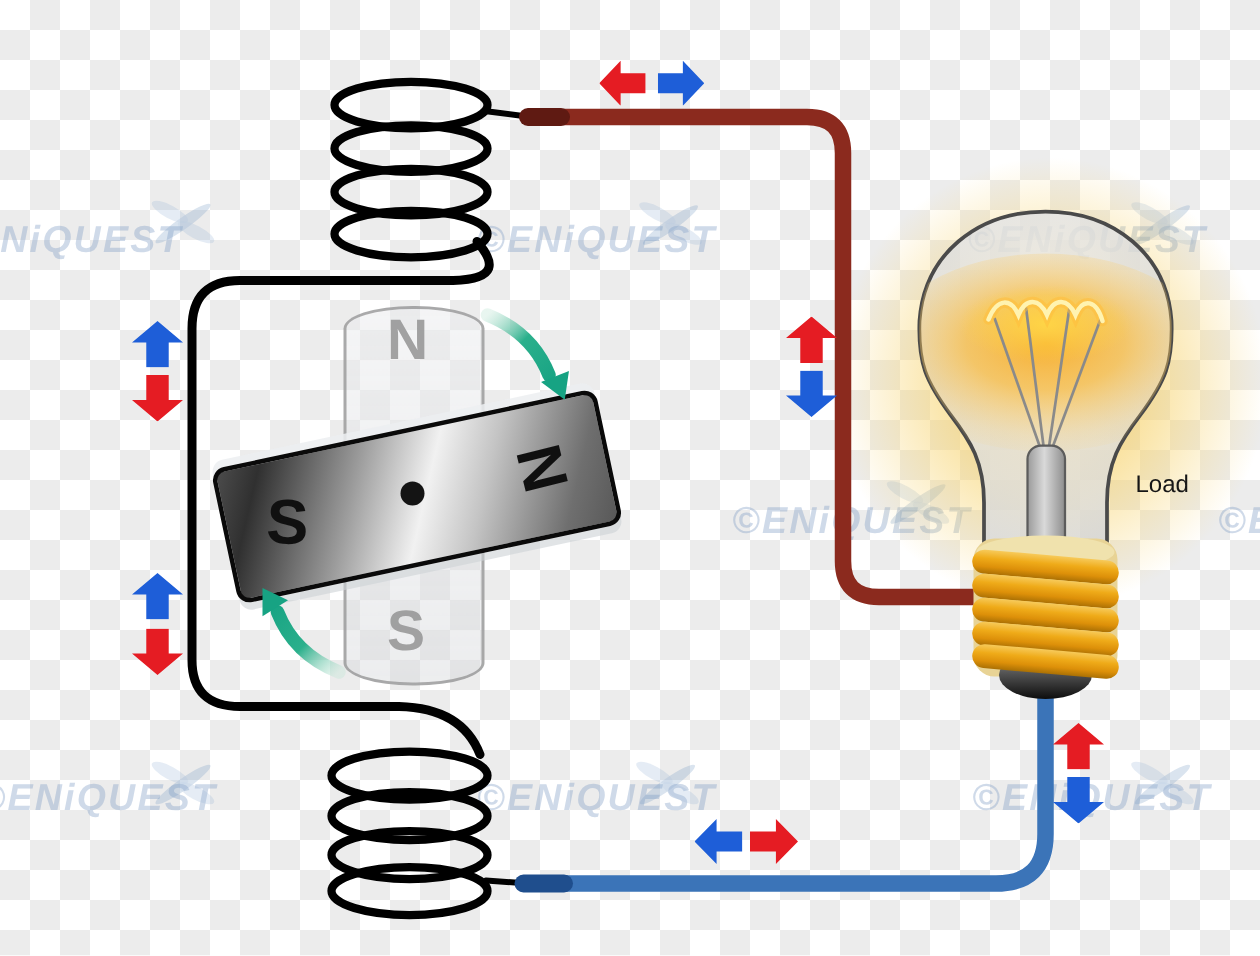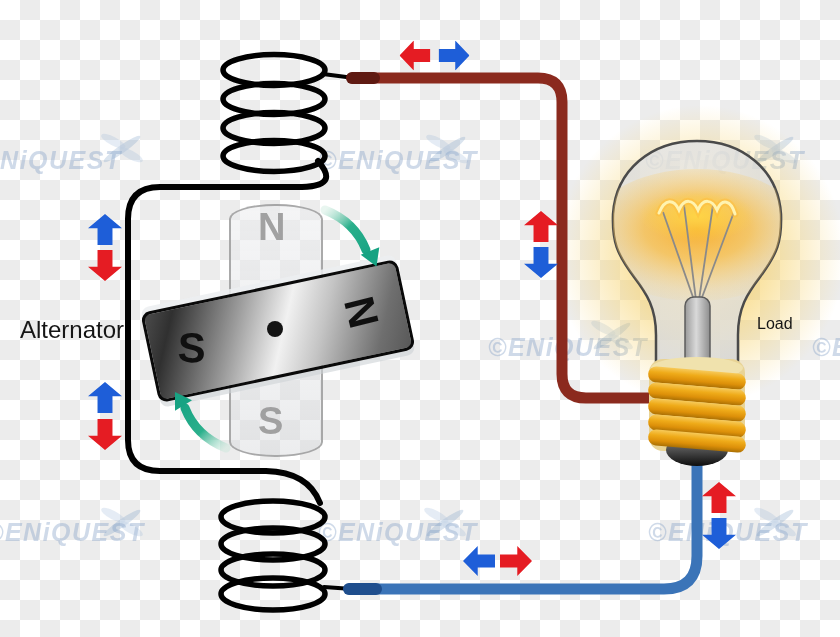--- a/index.html
+++ b/index.html
@@ -252,16 +252,15 @@
 
   <div class="barrow blue up" style="left:88px;top:382px;width:34px;height:31px"></div>
   <div class="barrow red down" style="left:88px;top:419px;width:34px;height:31px"></div>
 
   <div class="barrow red up" style="left:702px;top:482px;width:34px;height:31px"></div>
   <div class="barrow blue down" style="left:702px;top:518px;width:34px;height:31px"></div>
 
   <div class="barrow blue left" style="left:464px;top:545px;width:30px;height:32px"></div>
   <div class="barrow red right" style="left:501px;top:545px;width:30px;height:32px"></div>
 
-  <div class="diagram-label" style="left:20px;top:316px">Alternator</div>
   <div class="diagram-label" style="left:757px;top:315px;font-size:16px">Load</div>
 
 </div>
 
 </body></html>

